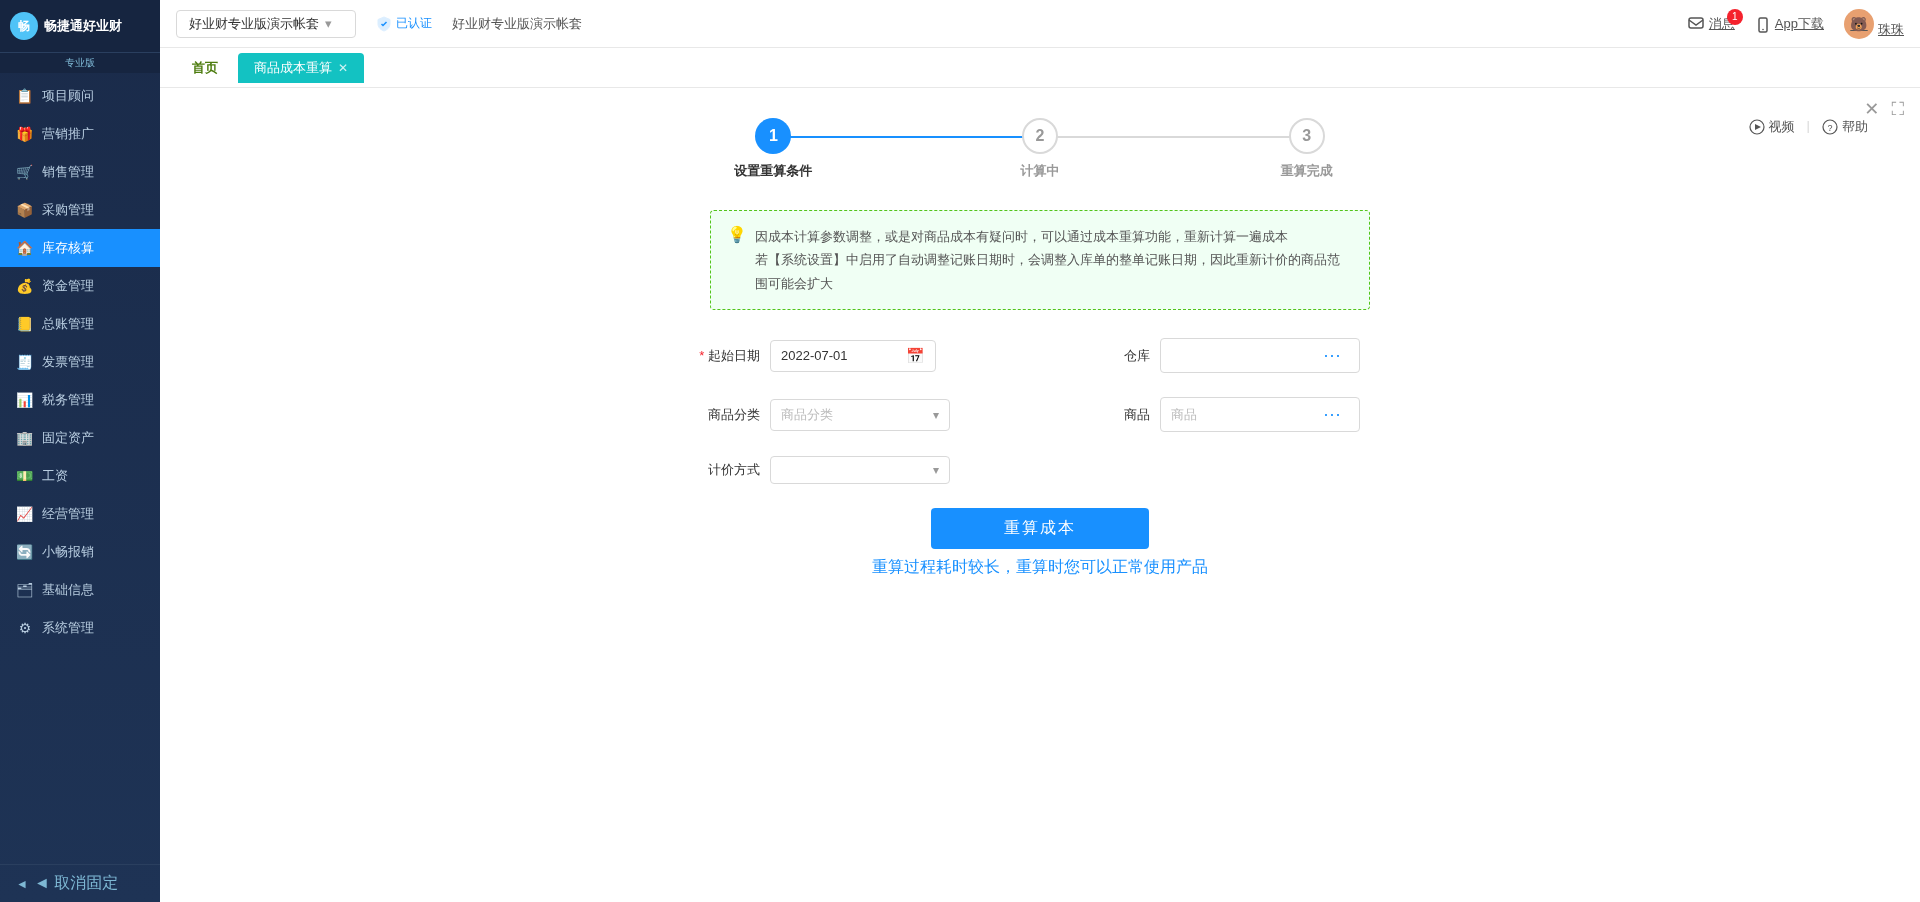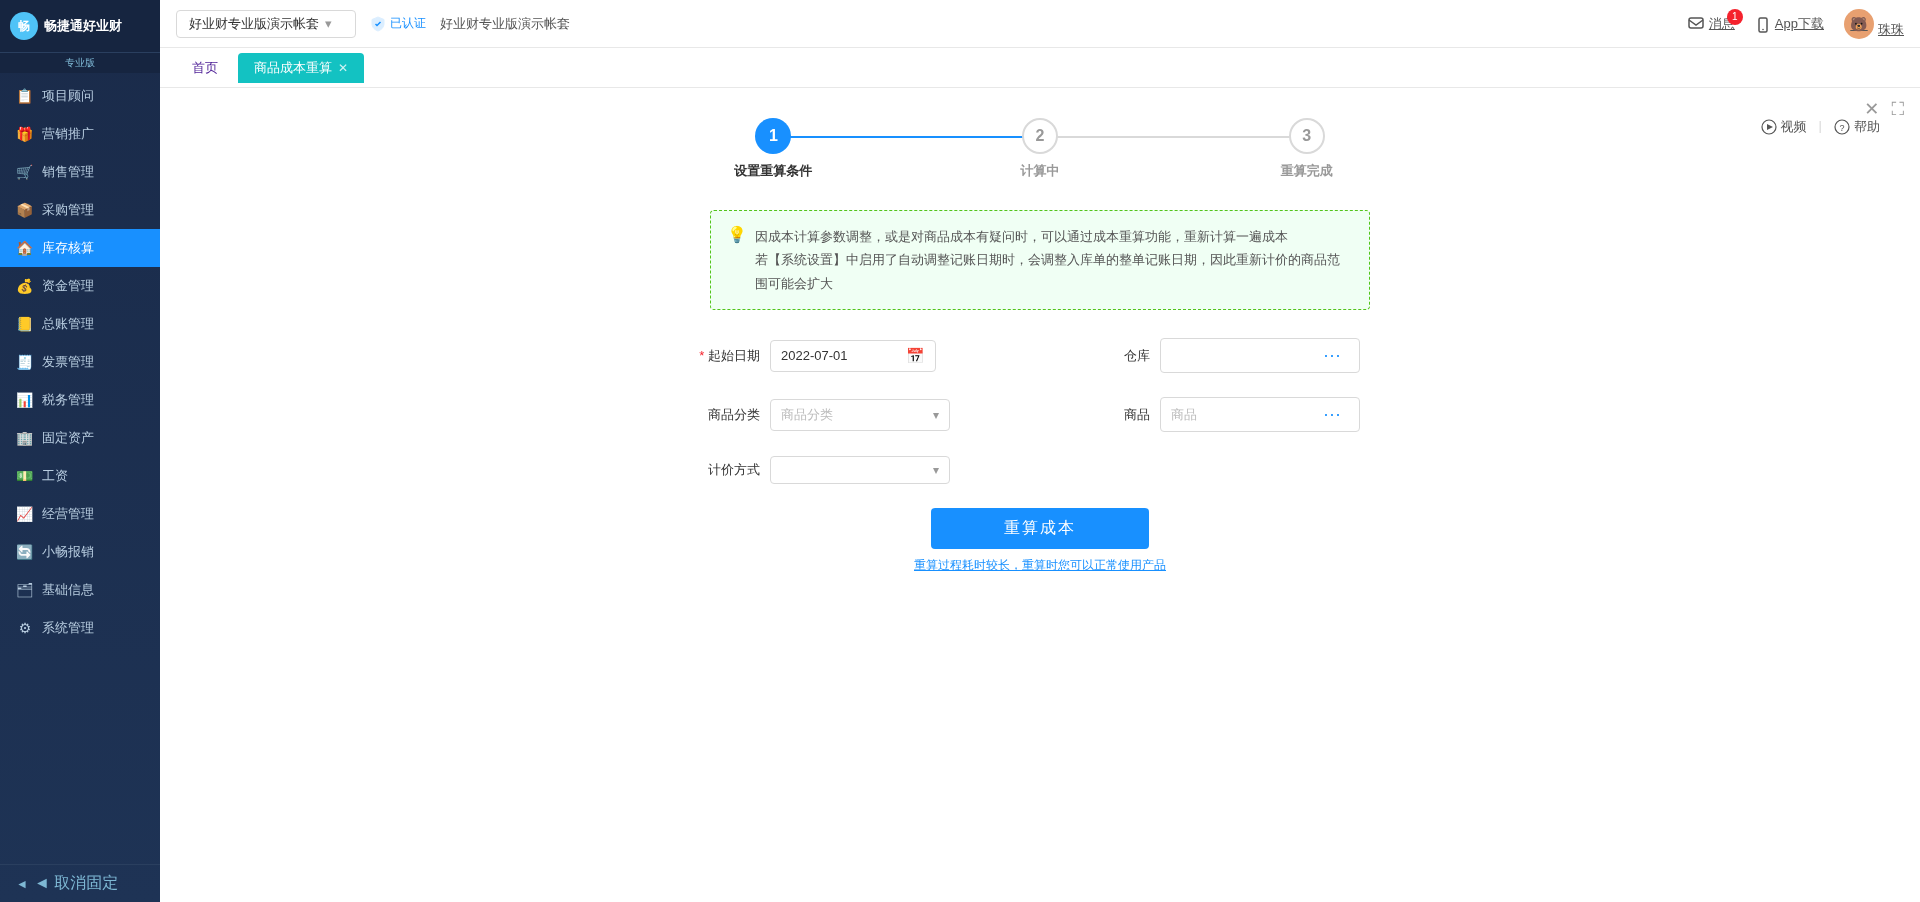--- a/index.html
+++ b/index.html
@@ -68,21 +68,21 @@
     }
 
     
     .topbar {
       background: white;
       height: 48px;
       display: flex;
       align-items: center;
       padding: 0 16px;
       border-bottom: 1px solid #e8e8e8;
-      gap: 14px;
+      gap: 20px;
     }
     .topbar-account-selector {
       display: flex; align-items: center;
       padding: 4px 12px;
       border: 1px solid #d9d9d9;
       border-radius: 4px;
       background: white;
       cursor: pointer;
       min-width: 180px;
       font-size: 13px;
@@ -117,21 +117,21 @@
       cursor: pointer;
       font-size: 13px;
       color: #555;
       display: flex; align-items: center; gap: 6px;
     }
     .tab.active {
       background: #13c2c2;
       color: white;
     }
     .tab-close { font-size: 12px; color: rgba(255,255,255,0.8); cursor: pointer; }
-    .tab-home { color: #4c1d95; }
+    .tab-home { color: #4d7c0f; font-weight: bold; }
 
     
     .content-area {
       flex: 1;
       background: white;
       margin: 0;
       padding: 30px 40px;
       overflow-y: auto;
       position: relative;
     }
@@ -169,21 +169,21 @@
       right: -50%;
       height: 2px;
       z-index: 1;
     }
     .step-line.active { background: #1890ff; }
     .step-line.inactive { background: #d9d9d9; }
 
     
     .help-links {
       position: absolute;
-      right: 40px;
+      right: 52px;
       top: 30px;
       display: flex; align-items: flex-start; gap: 12px;
       font-size: 13px; color: #555;
     }
     .help-link { cursor: pointer; display: flex; align-items: center; gap: 4px; }
     .divider-v { color: #d9d9d9; }
 
     
     .info-box {
       background: #f0fff4;
@@ -276,21 +276,21 @@
     .recalc-btn {
       background: #1890ff;
       color: white;
       border: none;
       border-radius: 4px;
       padding: 10px 73px;
       font-size: 16px;
       cursor: pointer;
       letter-spacing: 2px;
     }
-    .recalc-hint { margin-top: 8px; font-size: 12px; color: #1890ff; text-decoration: underline; }
+    .recalc-hint { margin-top: 8px; font-size: 16px; color: #1890ff; }
 
     
     .window-controls {
       position: absolute;
       right: 16px;
       top: 10px;
       display: flex; align-items: center; gap: 12px;
     }
     .win-btn { font-size: 18px; color: #999; cursor: pointer; }
 

